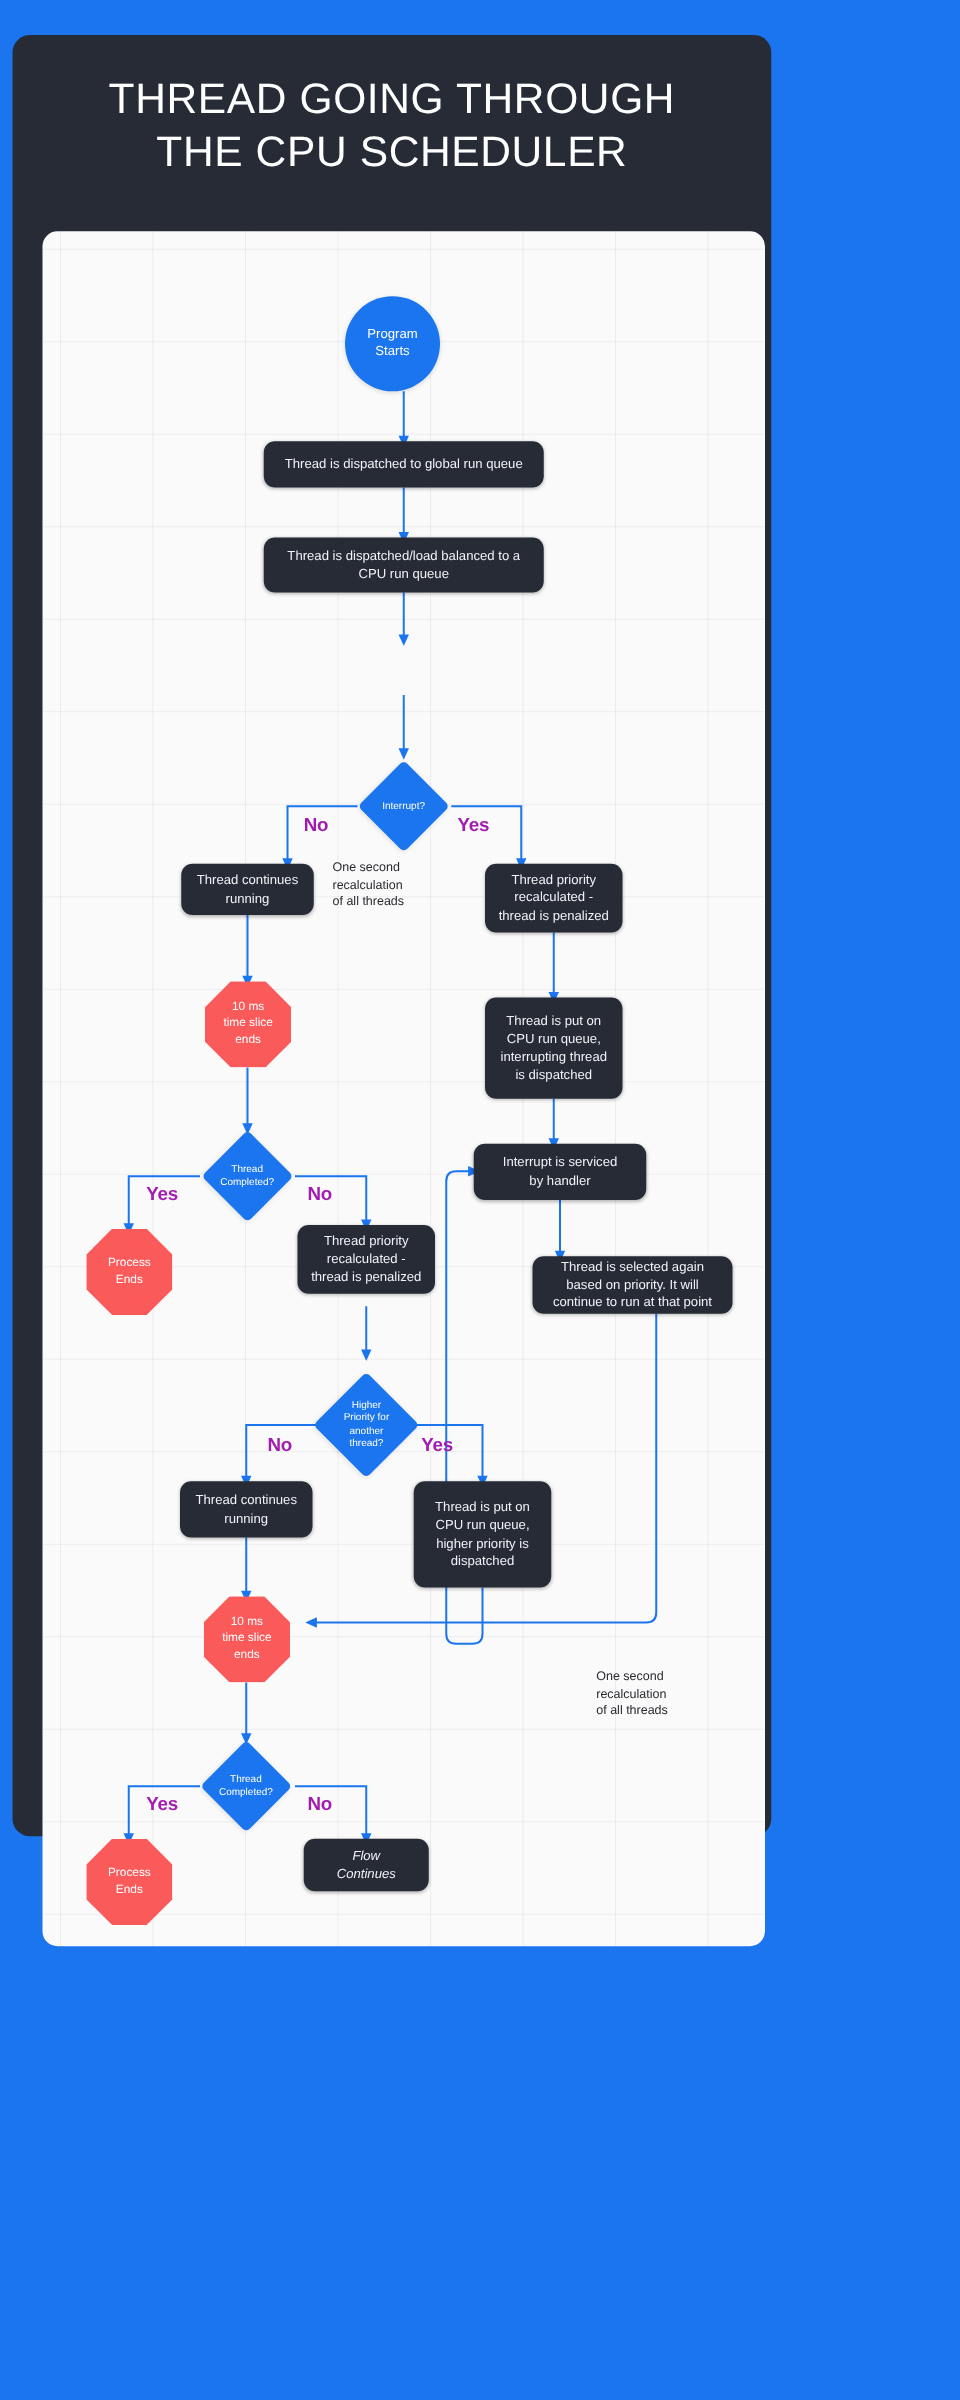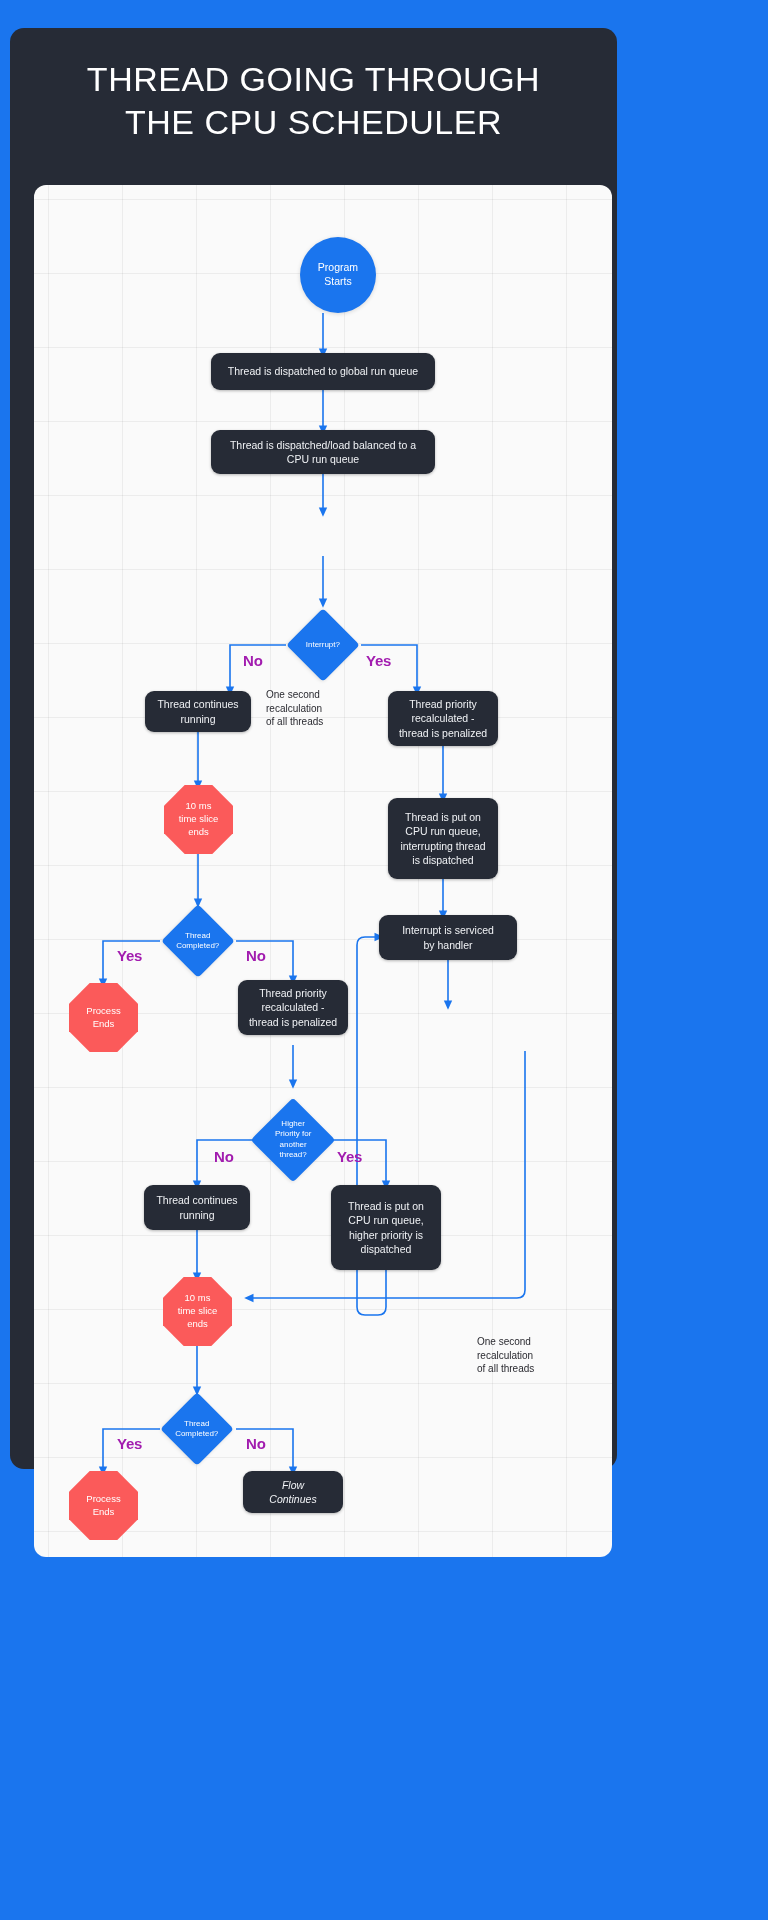--- a/index.html
+++ b/index.html
@@ -177,21 +177,21 @@
         <path d="M126,1244 L69,1244 L69,1286"></path>
 
         <path d="M202,1244 L259,1244 L259,1286"></path>
 
         <path d="M352,1085 L352,1122 Q352,1130 344,1130 L331,1130 Q323,1130 323,1122 L323,760 Q323,752 331,752 L345,752"></path>
 
         <path d="M491,866 L491,1105 Q491,1113 483,1113 L215,1113"></path>
       </g>
     </svg>
 
-    <div class="node start-circle" style="left:266px; top:52px; width:76px; height:76px;">
+    <div class="node start-circle" style="left:242px; top:52px; width:76px; height:76px;">
       <span>Program
 Starts</span>
     </div>
 
     <div class="node proc" style="left:177px; top:245px; width:224px; height:44px;">
       <span>Thread is dispatched/load balanced to a
 CPU run queue</span>
     </div>
 
     <div class="node proc" style="left:177px; top:168px; width:224px; height:37px;">
@@ -249,20 +249,25 @@
       <span>Process
 Ends</span>
     </div>
 
     <div class="node proc" style="left:204px; top:795px; width:110px; height:55px;">
       <span>Thread priority
 recalculated -
 thread is penalized</span>
     </div>
 
+    <div class="node proc" style="left:392px; top:820px; width:160px; height:46px;">
+      <span>Thread is selected again
+based on priority. It will
+continue to run at that point</span>
+    </div>
 
     <div class="node diamond" style="left:229px; top:925px; width:60px; height:60px;">
       <span>Higher
 Priority for
 another
 thread?</span>
     </div>
     <div class="edge-label" style="left:180px; top:963px;">No</div>
     <div class="edge-label" style="left:303px; top:963px;">Yes</div>
 

